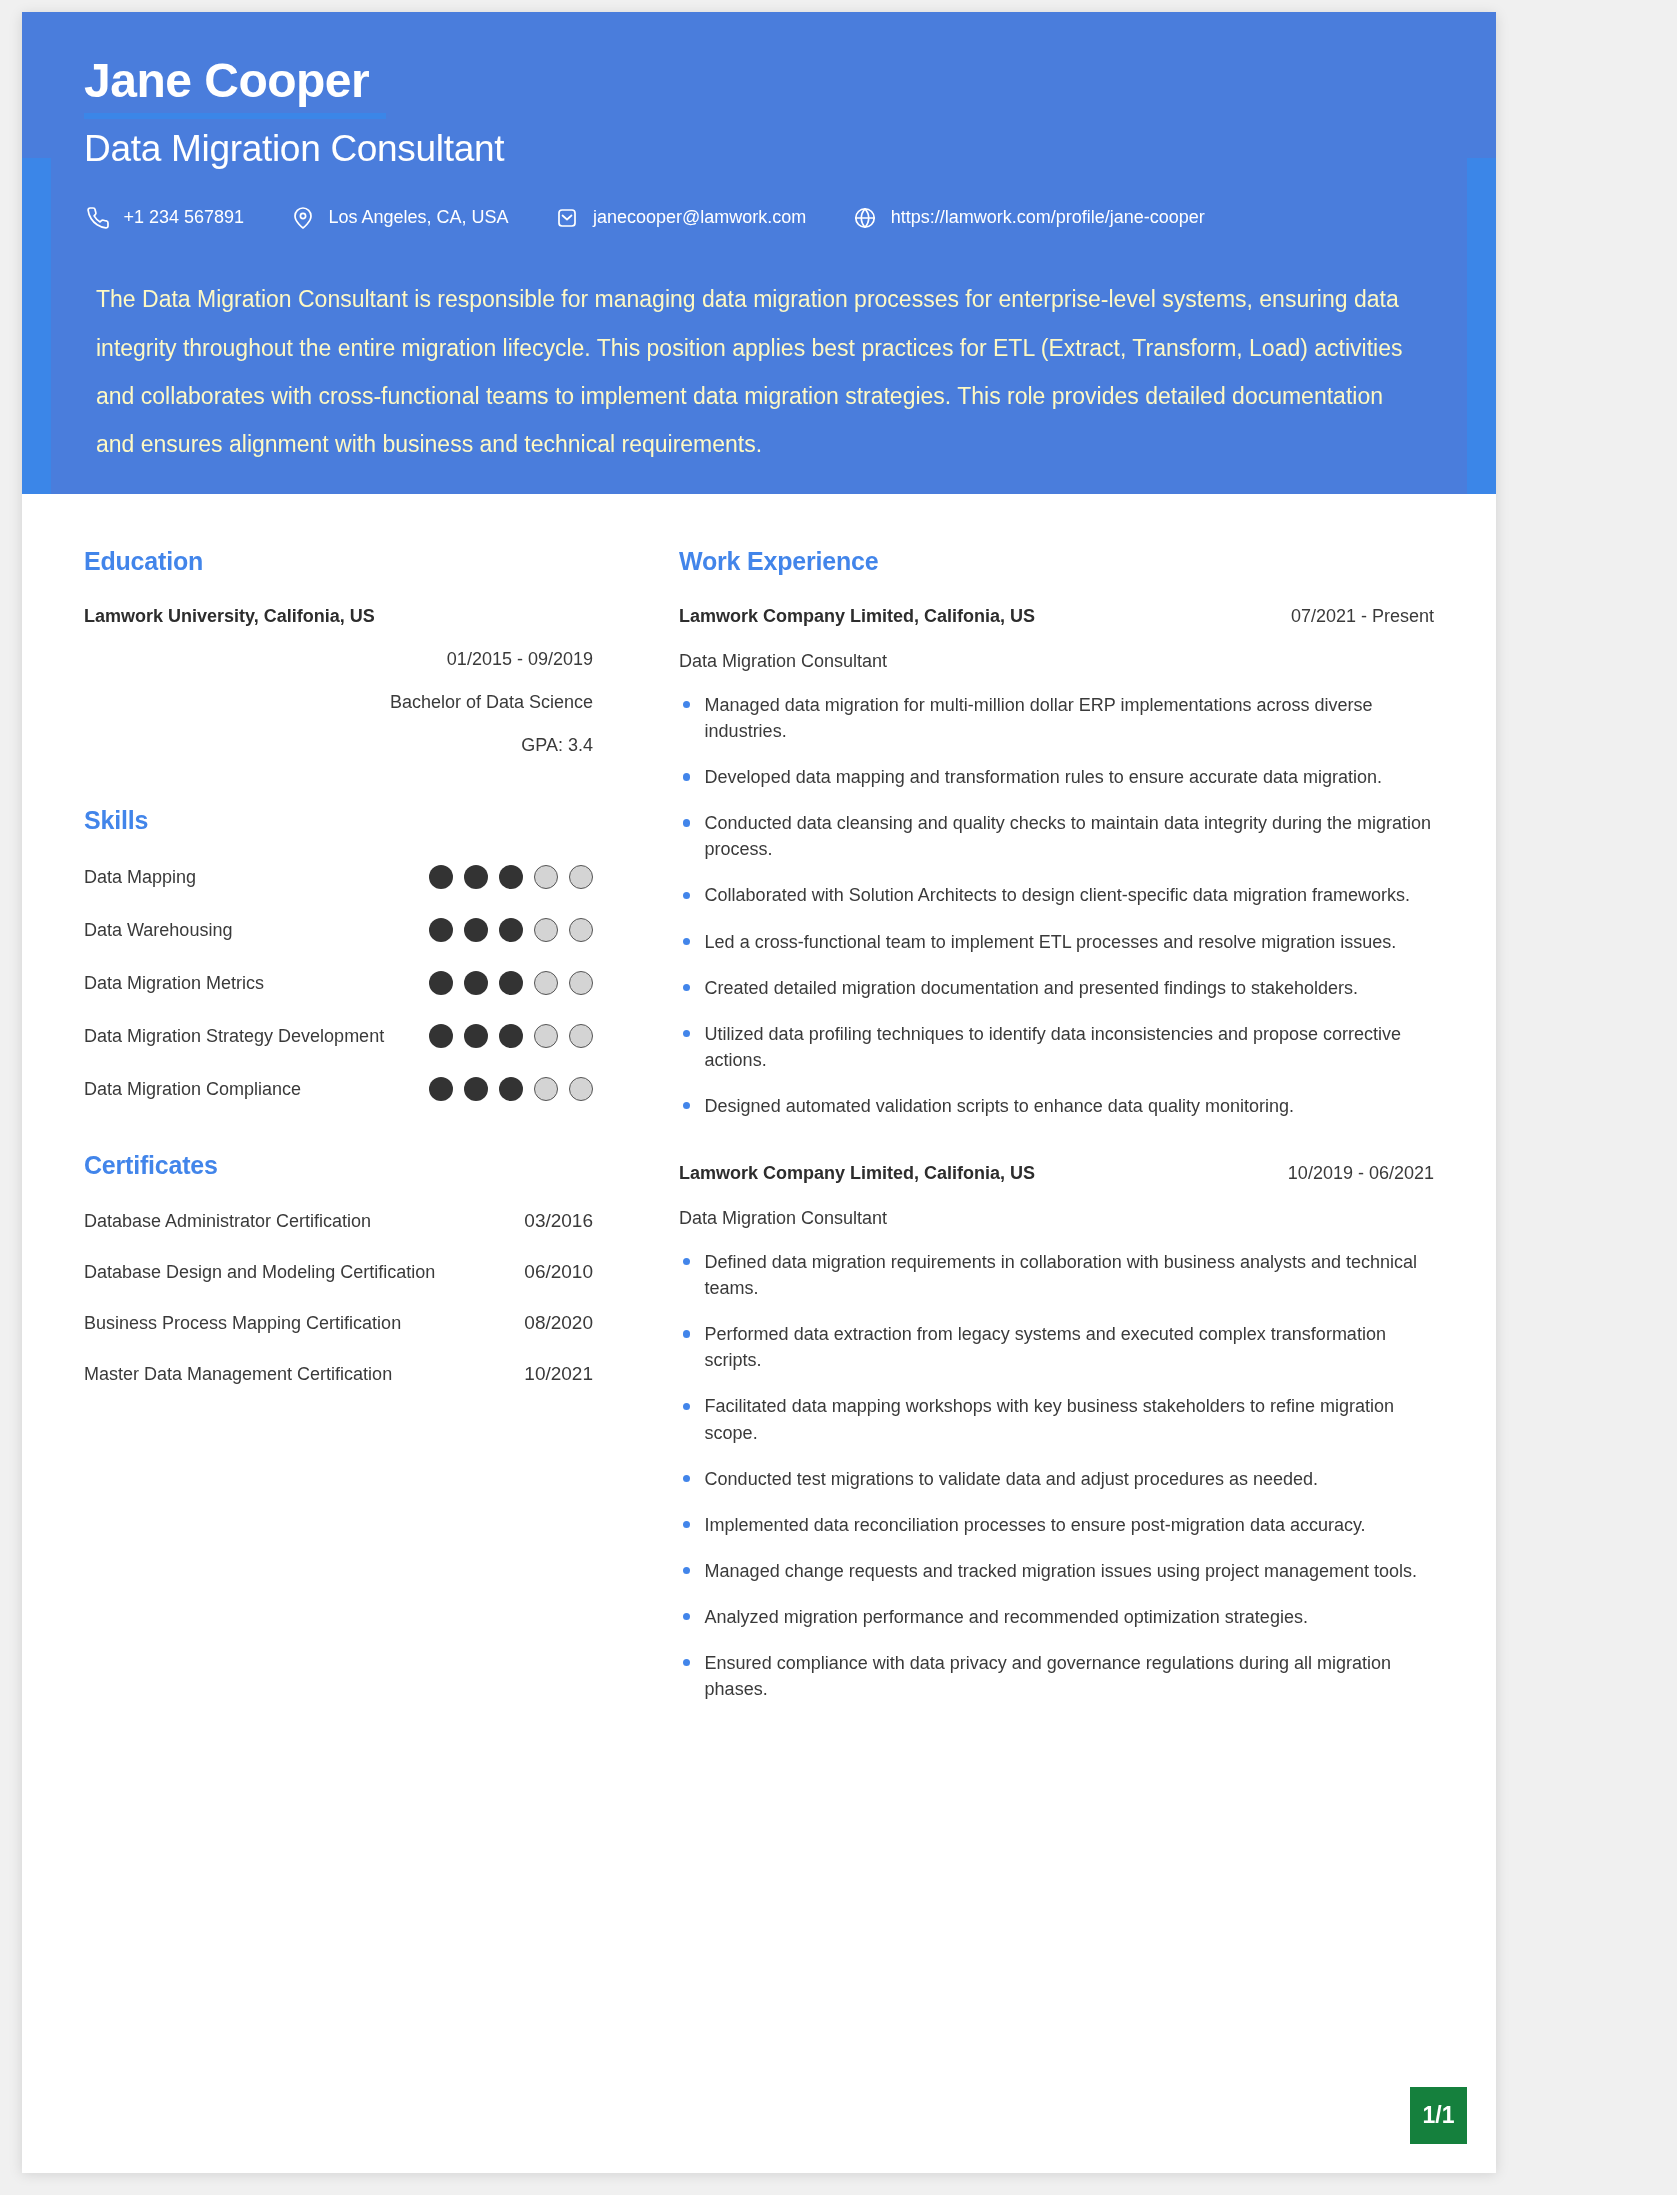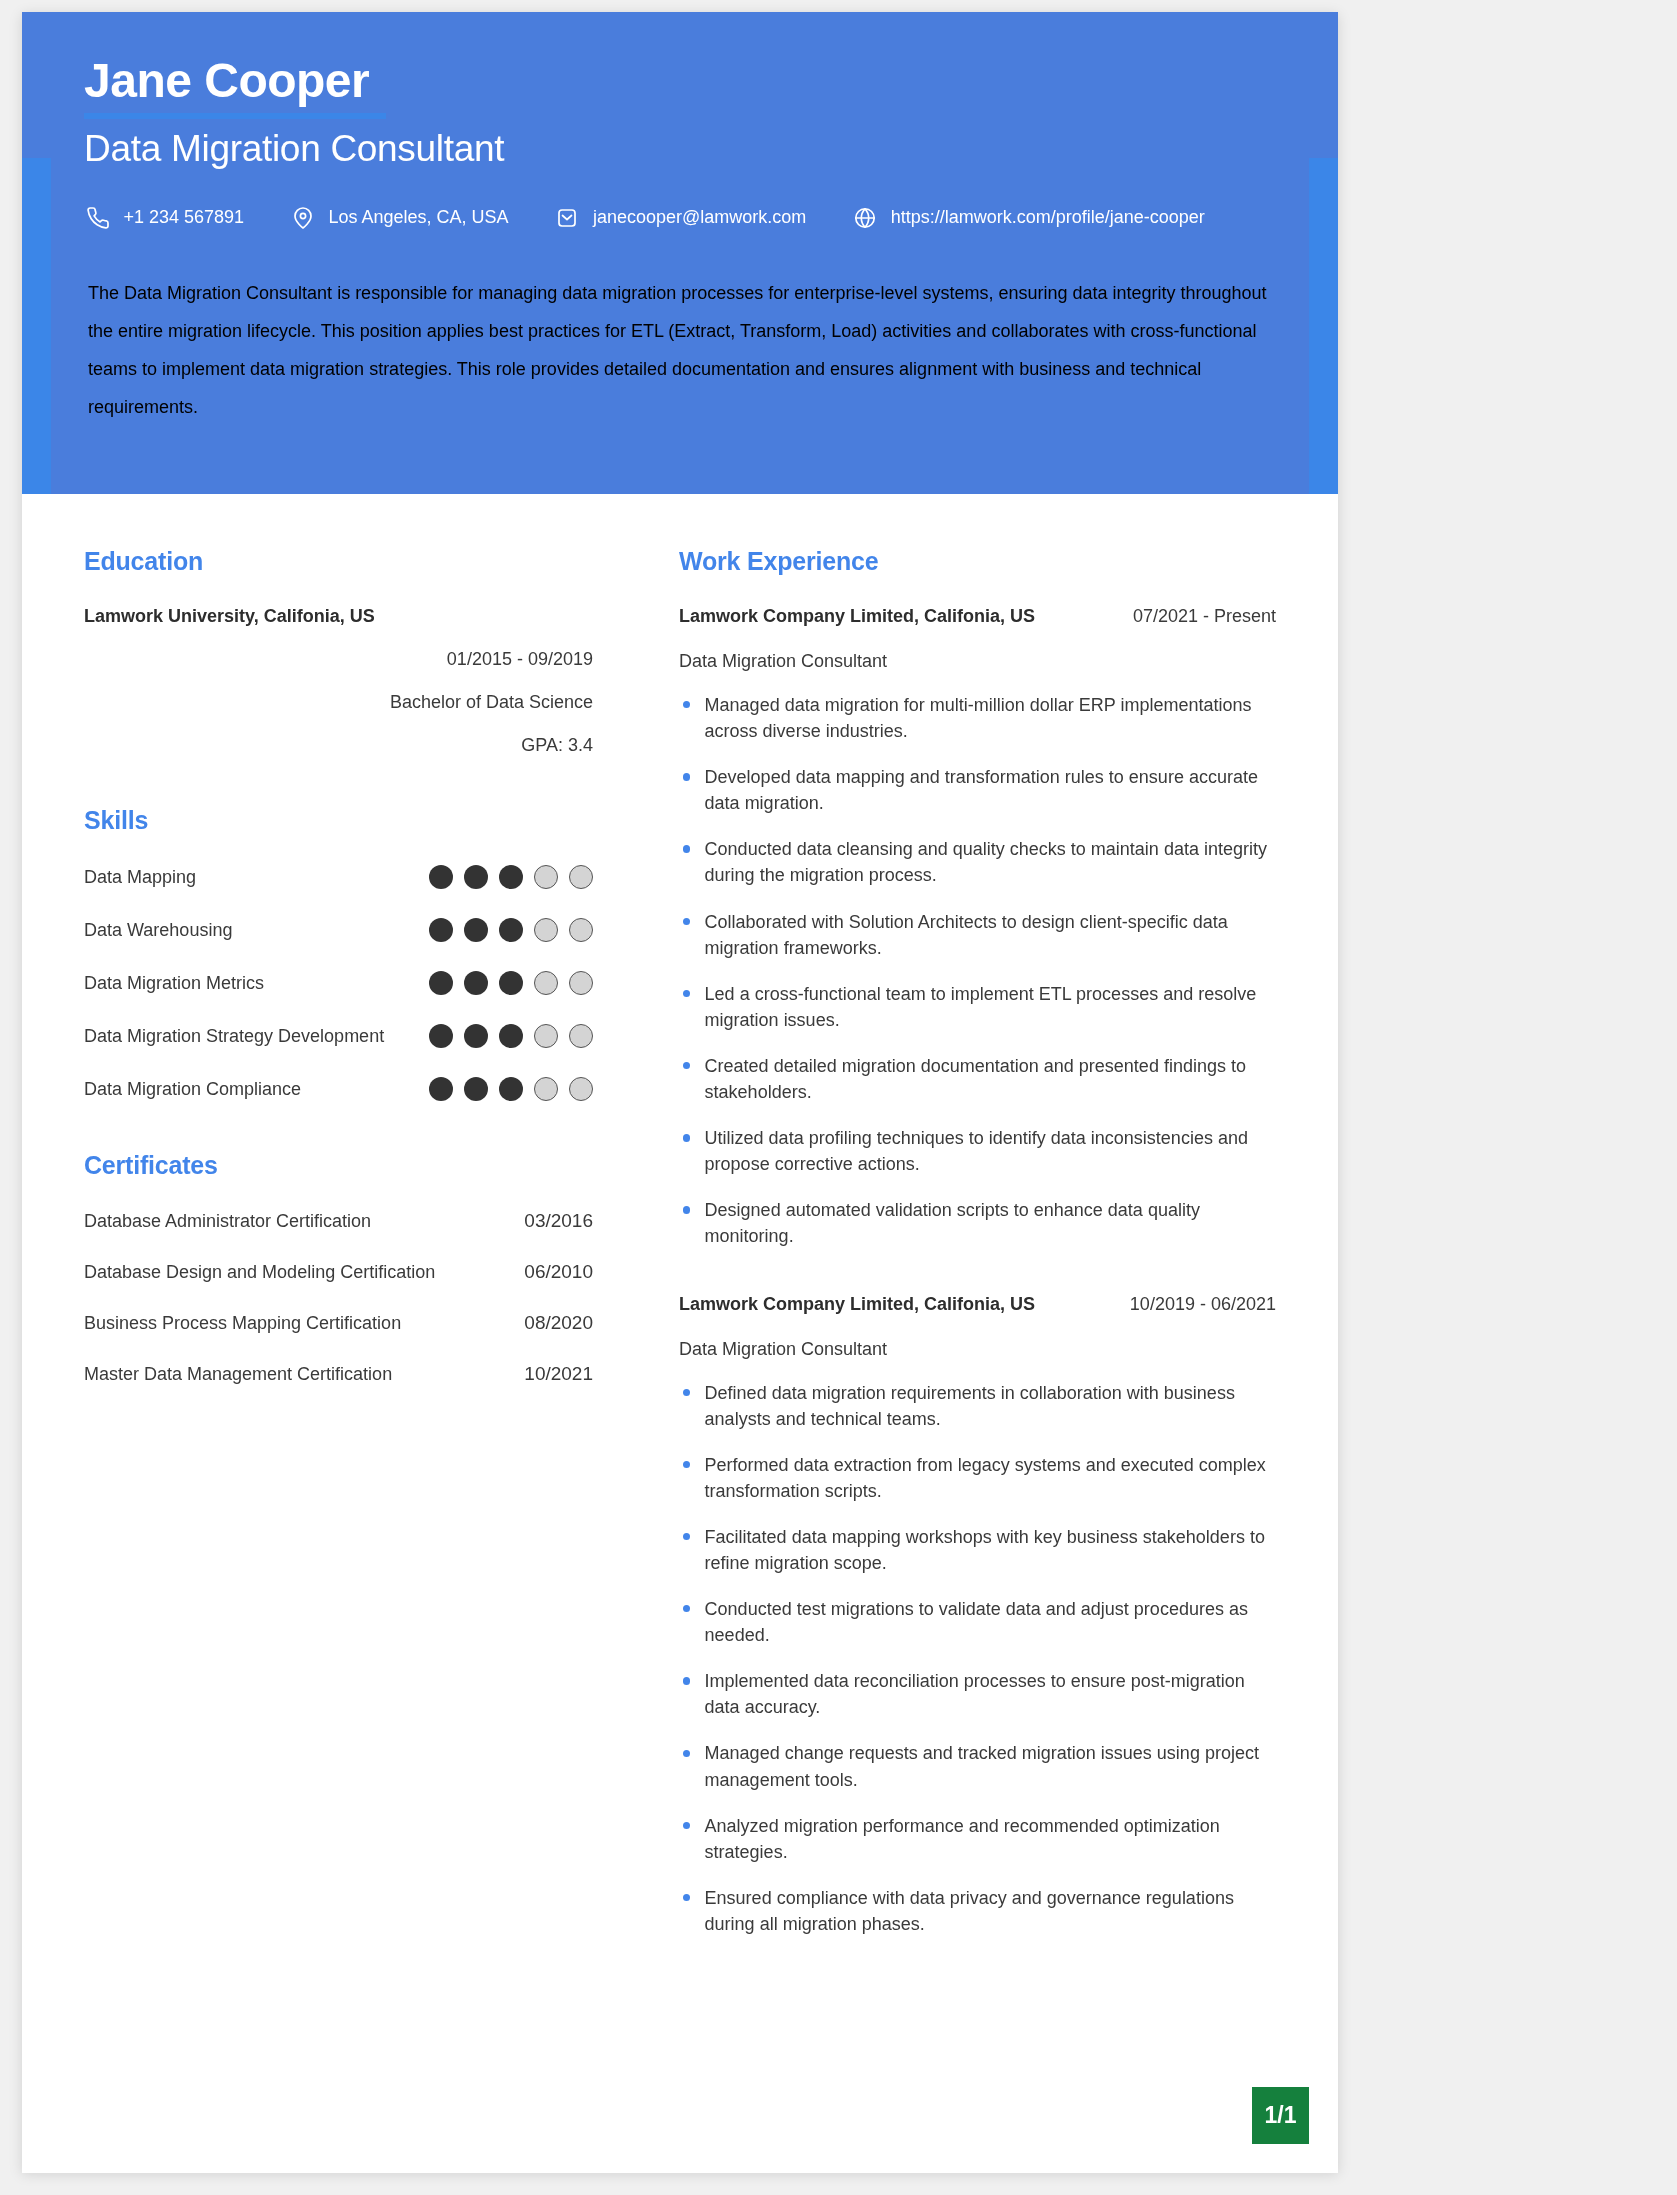--- a/index.html
+++ b/index.html
@@ -6,21 +6,21 @@
   html, body {
     width: 1678px;
     height: 2196px;
     background: #f0f0f0;
     font-family: "Liberation Sans", sans-serif;
     overflow: hidden;
   }
   .page-frame {
     position: absolute;
     left: 22px; top: 12px;
-    width: 1316px; height: 2161px;
+    width: 1474px; height: 2161px;
     background: #ffffff;
     box-shadow: 0 1.8px 12.8px rgba(0,0,0,0.13);
   }
 
   
   .header {
     position: relative;
     width: 100%;
     height: 482px;
     background: #4a7ddc;
@@ -87,24 +87,24 @@
   .contact-text {
     font-size: 18px;
     color: #ffffff;
     white-space: nowrap;
   }
   .summary {
     margin-top: 44px;
     max-width: 1471px;
   }
   .summary p {
-    font-size: 18px;
-    color: #000000;
+    font-size: 23px;
+    color: #fef9c3;
     line-height: 2.1;
-    margin: 4px;
+    margin: 12px;
   }
 
   
   .body-wrap {
     display: flex;
     padding: 53px 62px 0 62px;
     align-items: flex-start;
   }
   .col-left {
     width: 546px;

